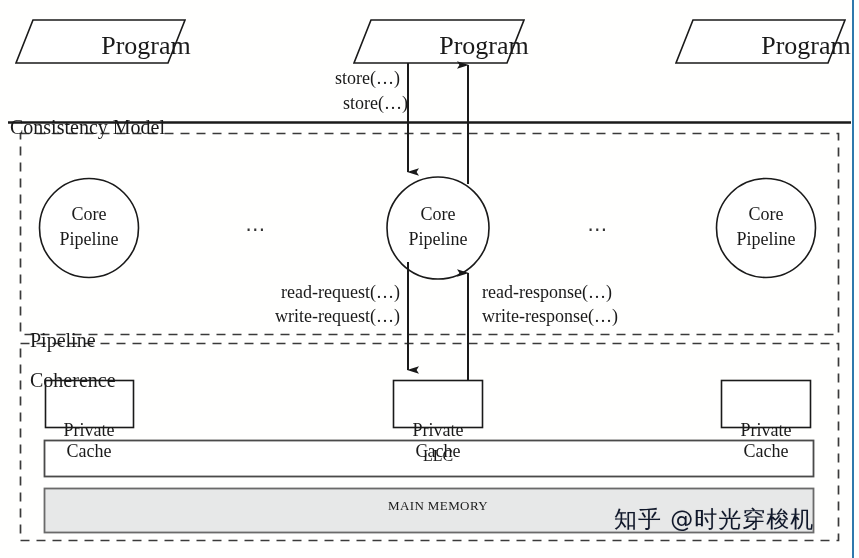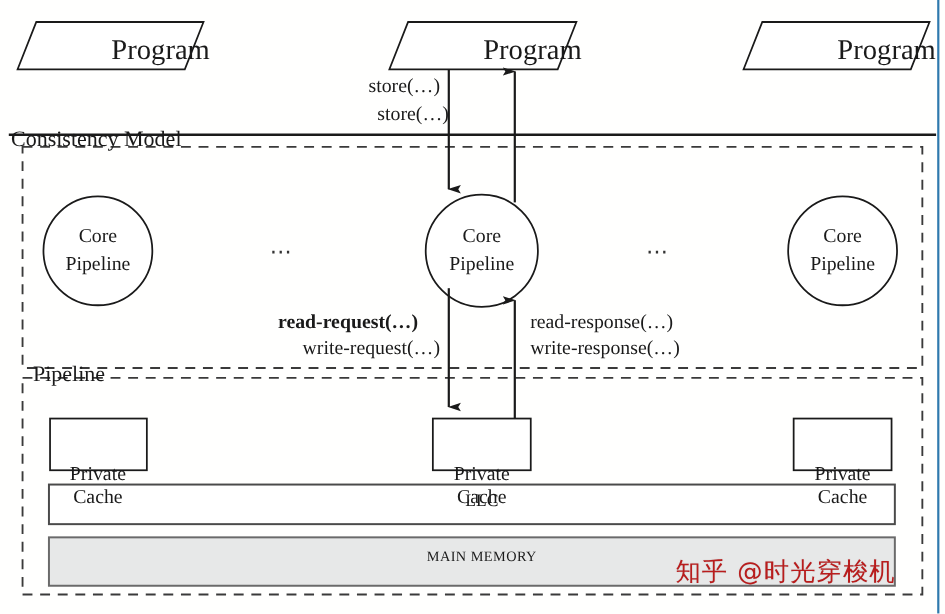--- a/index.html
+++ b/index.html
@@ -48,21 +48,21 @@
   .t-core      { font-size: 18px; }
   .t-msg       { font-size: 18px; }
   .t-cache     { font-size: 18px; margin-top: 36px; }
   .t-llc       { font-size: 16px; }
   .t-mem       { font-size: 13px; letter-spacing: 0.4px; }
   .t-dots      { font-size: 20px; letter-spacing: 1.5px; color: #333; }
   .watermark {
     position: absolute;
     font-family: "DejaVu Sans", "Liberation Sans", sans-serif;
     font-size: 23px;
-    color: #b91c1c;
+    color: #0f172a;
     white-space: pre;
     letter-spacing: 1px;
     text-shadow: 0 0 1px rgba(120,120,120,0.35);
     pointer-events: none;
   }
   .edge-rule {
     position: absolute;
     top: 0;
     width: 2px;
     height: 558px;
@@ -118,25 +118,26 @@
     <line x1="468" y1="380" x2="468" y2="273" stroke="#1a1a1a" stroke-width="2" marker-end="url(#arrowUp)"></line>
     <line x1="468" y1="184" x2="468" y2="65" stroke="#1a1a1a" stroke-width="2" marker-end="url(#arrowUp)"></line>
   </svg>
 
   <div class="lbl lbl-center t-program" style="left:100px; top:31px;">Program</div>
   <div class="lbl lbl-center t-program" style="left:438px; top:31px;">Program</div>
   <div class="lbl lbl-center t-program" style="left:760px; top:31px;">Program</div>
 
   <div class="lbl lbl-left t-section" style="left:10px; top:92px;">Consistency Model</div>
   <div class="lbl lbl-left t-section" style="left:30px; top:305px;">Pipeline</div>
+  <div class="lbl lbl-left t-section" style="left:30px; top:345px;">Coherence</div>
 
   <div class="lbl lbl-right t-msg" style="left:400px; top:68px;">store(…)</div>
   <div class="lbl lbl-right t-msg" style="left:408px; top:93px;">store(…)</div>
 
-  <div class="lbl lbl-right t-msg" style="left:380px; top:282px;font-weight:bold;">read-request(…)</div>
+  <div class="lbl lbl-right t-msg" style="left:400px; top:282px;">read-request(…)</div>
   <div class="lbl lbl-left t-msg" style="left:482px; top:282px;">read-response(…)</div>
   <div class="lbl lbl-right t-msg" style="left:400px; top:306px;">write-request(…)</div>
   <div class="lbl lbl-left t-msg" style="left:482px; top:306px;">write-response(…)</div>
 
   <div class="lbl lbl-center t-core" style="left:89px; top:204px;">Core</div>
   <div class="lbl lbl-center t-core" style="left:89px; top:229px;">Pipeline</div>
 
   <div class="lbl lbl-center t-core" style="left:438px; top:204px;">Core</div>
   <div class="lbl lbl-center t-core" style="left:438px; top:229px;">Pipeline</div>
 

